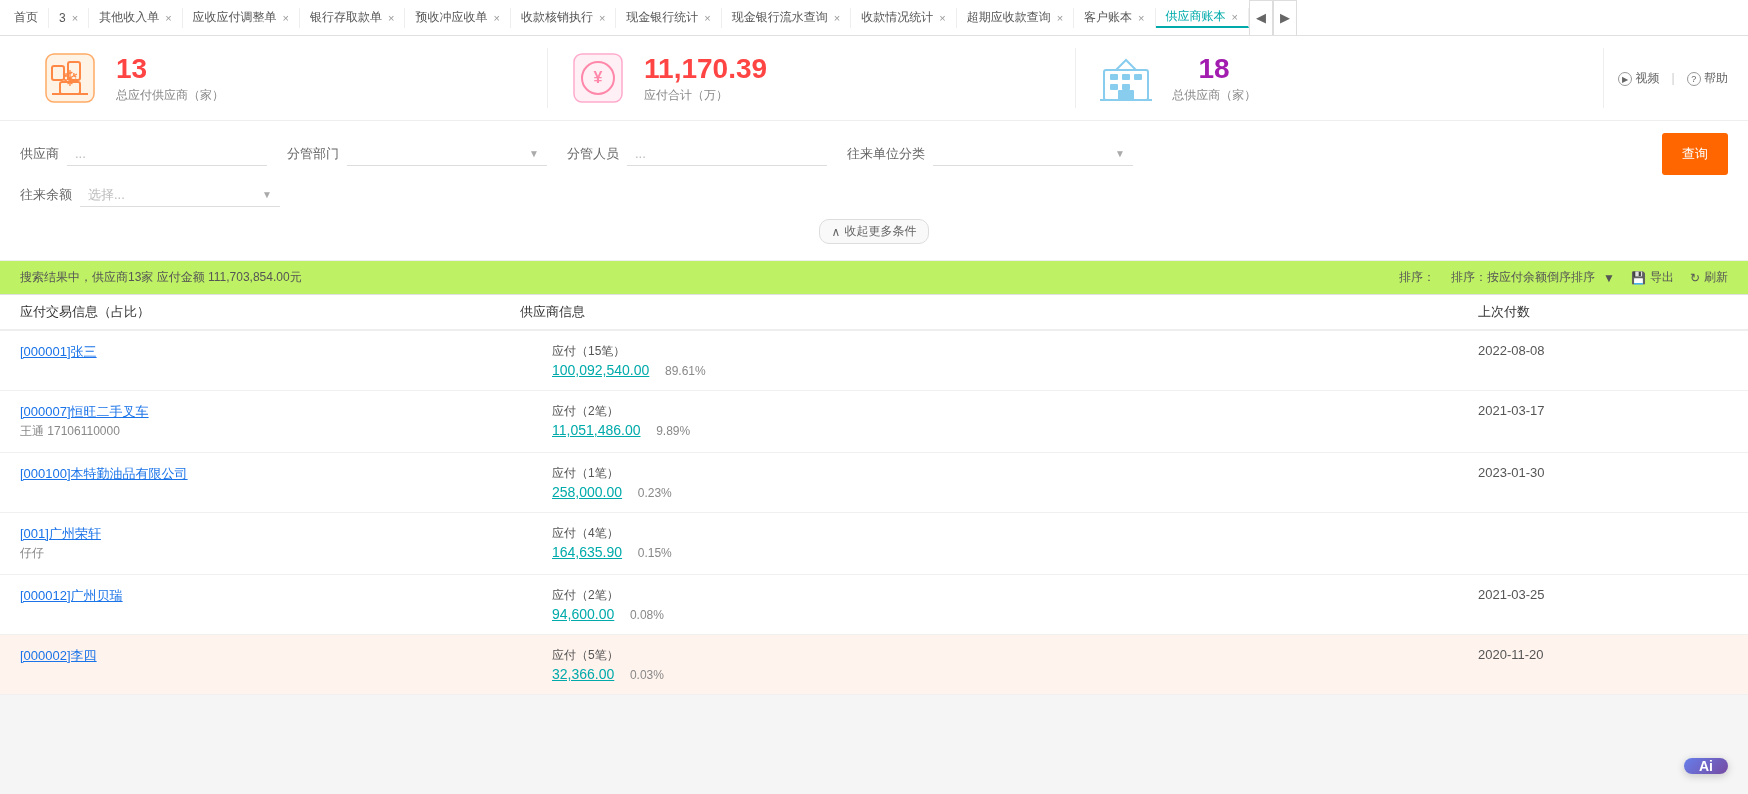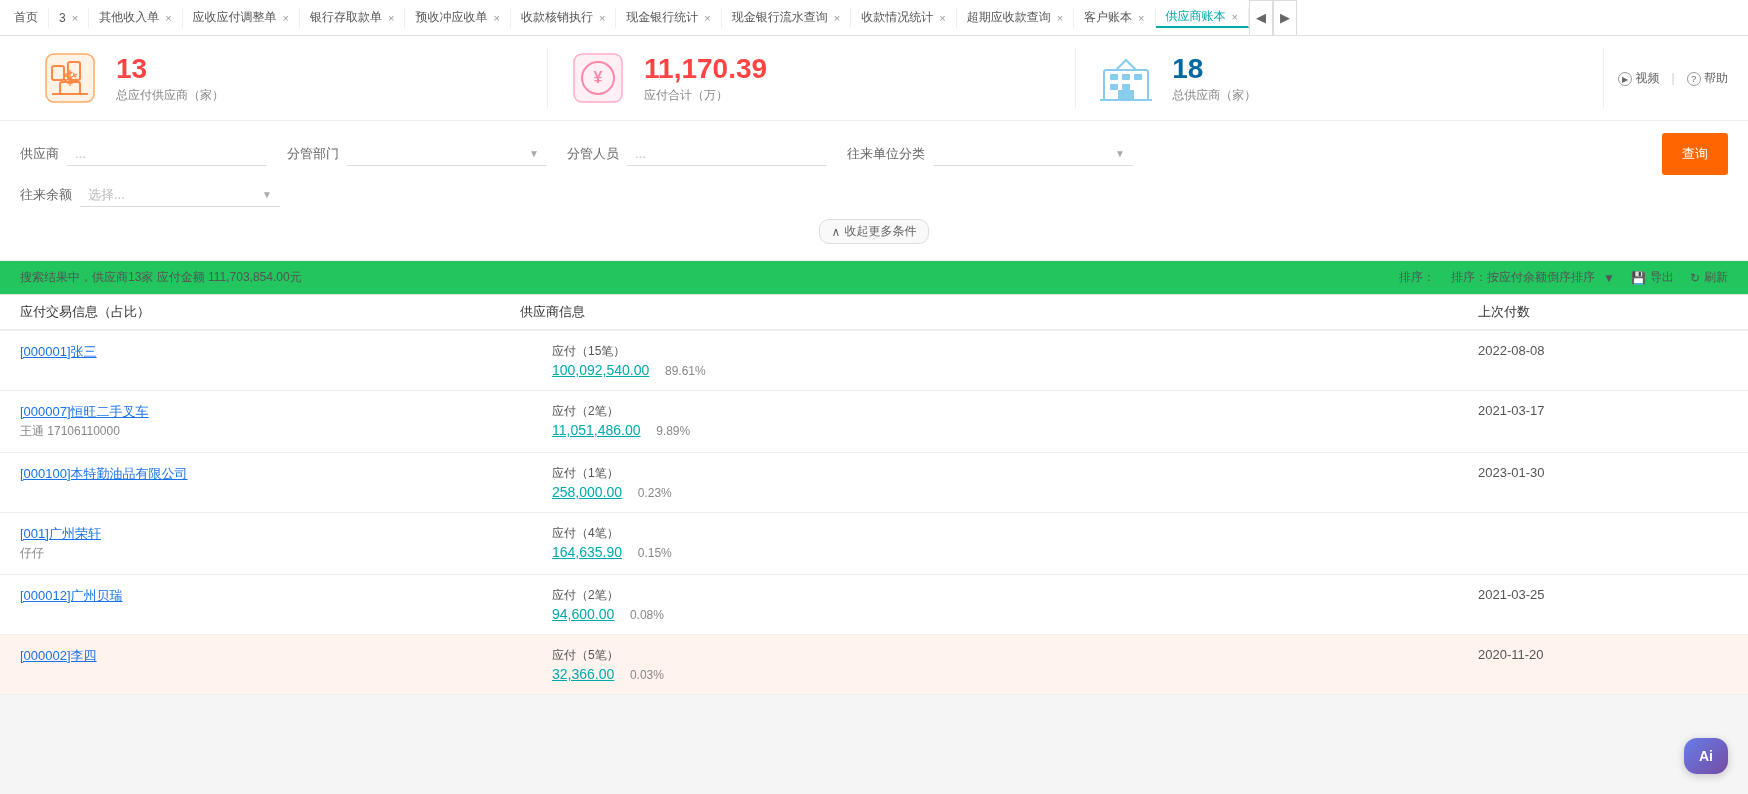--- a/index.html
+++ b/index.html
@@ -73,21 +73,21 @@
       flex-shrink: 0;
     }
     .stat-icon svg { width: 52px; height: 52px; }
     .stat-content {}
     .stat-number {
       font-size: 28px;
       font-weight: bold;
       color: #ff4444;
       line-height: 1.2;
     }
-    .stat-number.dark { color: #0369a1; }
+    .stat-number.dark { color: #a21caf; text-align: center; }
     .stat-label {
       font-size: 12px;
       color: #888;
       margin-top: 2px;
     }
     .stats-right-actions {
       display: flex;
       align-items: center;
       gap: 12px;
       font-size: 12px;
@@ -176,21 +176,21 @@
       border-radius: 10px;
       background: #f9f9f9;
       cursor: pointer;
     }
 
     
     .result-bar {
       display: flex;
       align-items: center;
       justify-content: space-between;
-      background: #22c55e;
+      background: #bef264;
       padding: 8px 20px;
       font-size: 12px;
       color: #555;
       border-bottom: 1px solid #e0e0e0;
     }
     .result-bar-right {
       display: flex;
       align-items: center;
       gap: 16px;
     }
@@ -566,13 +566,13 @@
         <span class="transaction-amount">32,366.00</span>
         <span class="transaction-percent">0.03%</span>
       </div>
     </div>
     <div>
       <span class="last-pay-date">2020-11-20</span>
     </div>
   </div>
 </div>
 
-<div style="position:fixed;bottom:20px;right:20px;background:linear-gradient(135deg,#667eea,#764ba2);color:#fff;width:44px;height:36px;border-radius:13px;display:flex;align-items:center;justify-content:center;font-size:14px;font-weight:bold;cursor:pointer;box-shadow:0 2px 8px rgba(0,0,0,0.2);">Ai</div>
+<div style="position:fixed;bottom:20px;right:20px;background:linear-gradient(135deg,#667eea,#764ba2);color:#fff;width:44px;height:16px;border-radius:13px;display:flex;align-items:center;justify-content:center;font-size:14px;font-weight:bold;cursor:pointer;box-shadow:0 2px 8px rgba(0,0,0,0.2);">Ai</div>
 
 </body></html>

